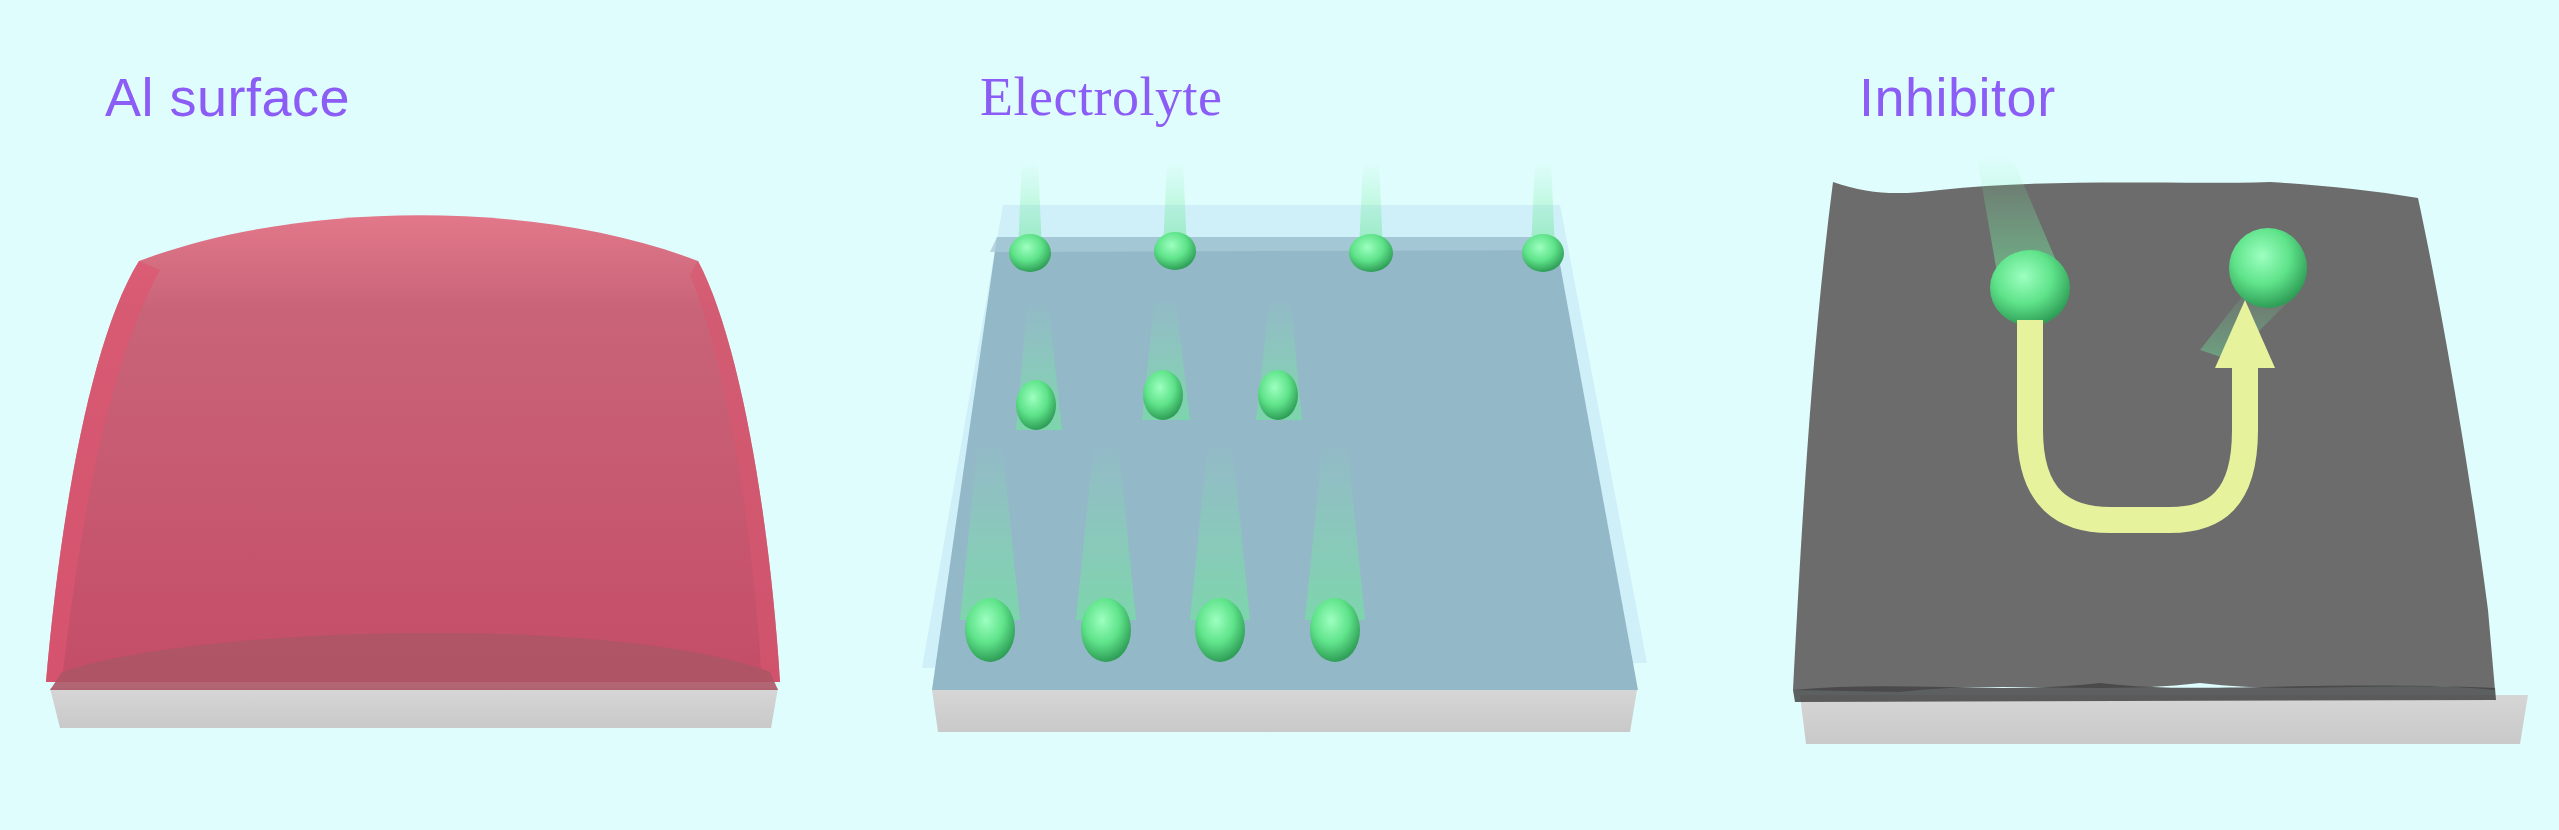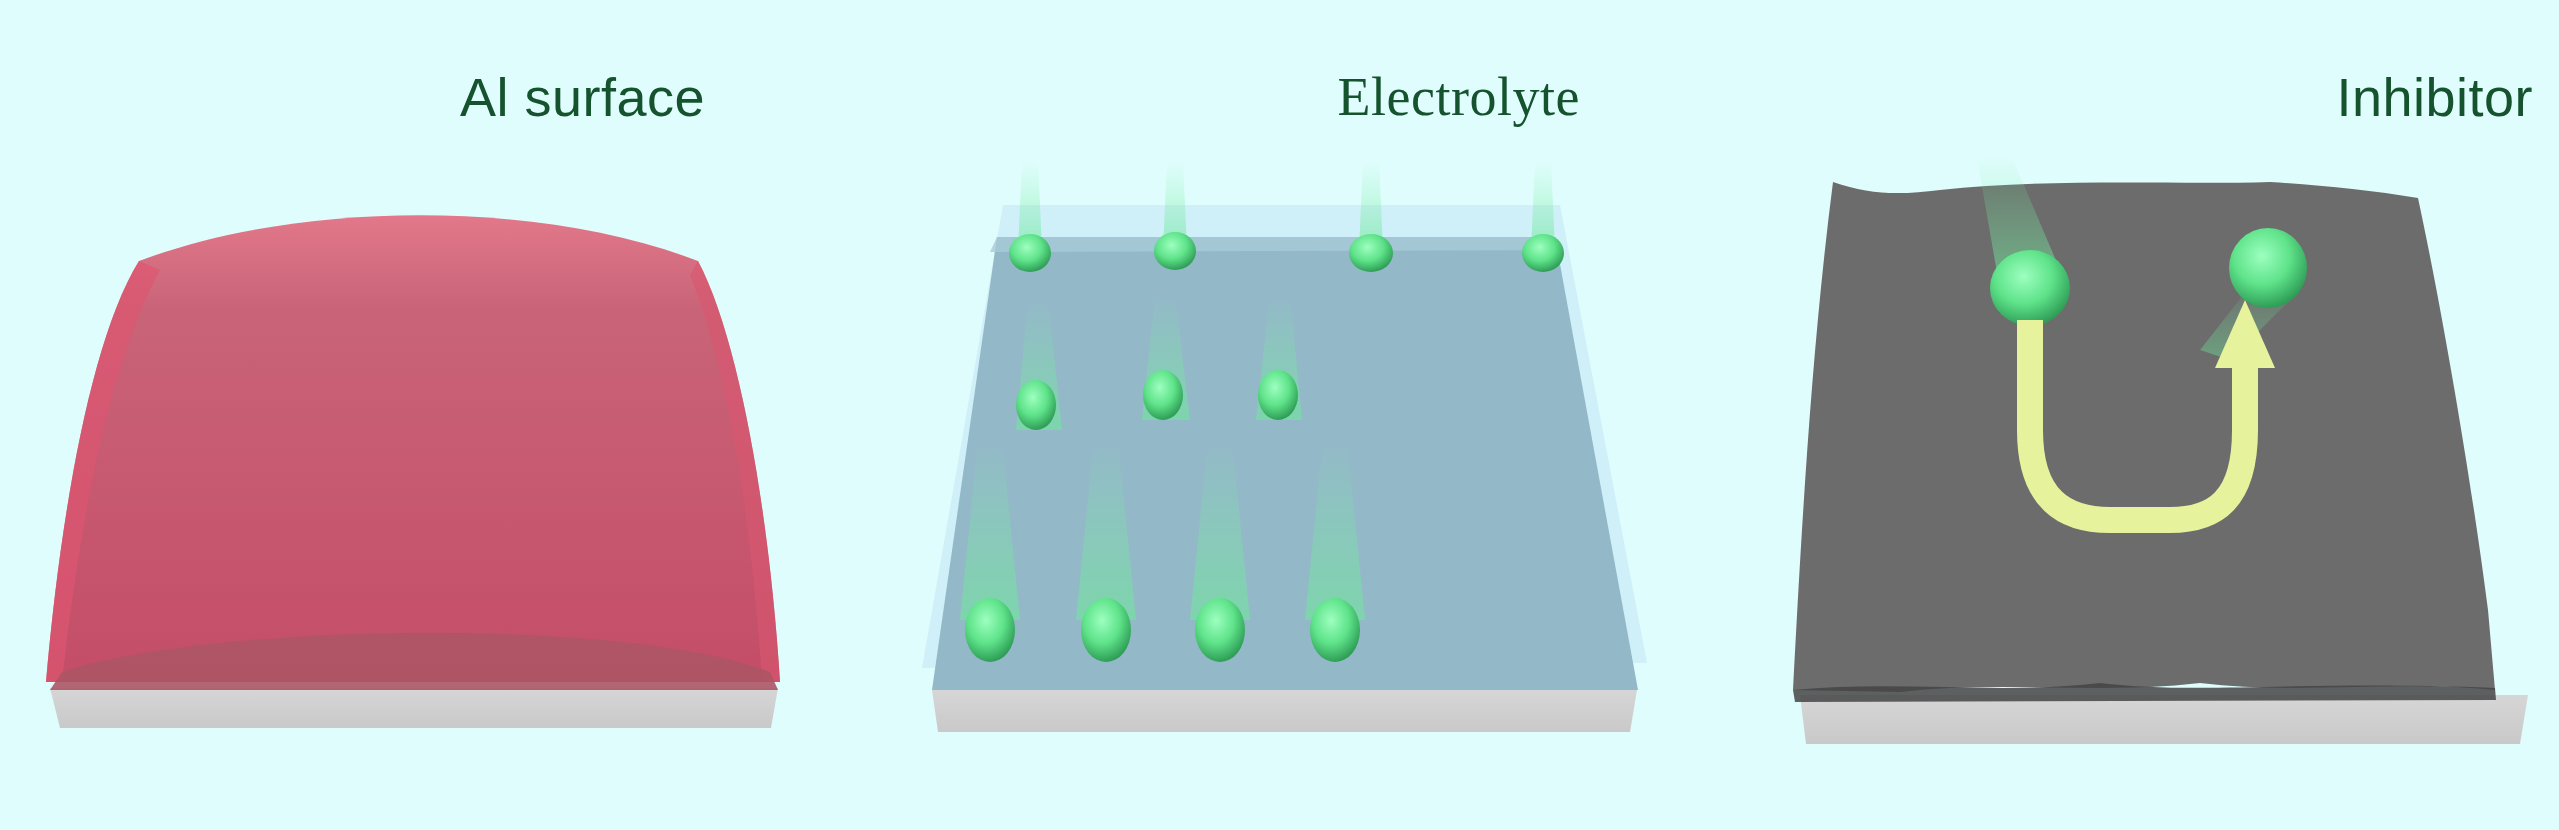--- a/index.html
+++ b/index.html
@@ -1,25 +1,25 @@
 <!DOCTYPE html>
 <html><head>
 <meta charset="utf-8">
 <style>
   html, body { margin:0; padding:0; }
   body { width:2559px; height:830px; background:#e0fdfd; overflow:hidden; position:relative; font-family:"Liberation Sans", "DejaVu Sans", sans-serif; }
-  .title { position:absolute; top:66px; font-size:54px; color:#14532d; text-align:right; width:600px; letter-spacing:0.5px; }
+  .title { position:absolute; top:66px; font-size:54px; color:#8b5cf6; text-align:left; width:600px; letter-spacing:0.5px; }
   svg.scene { position:absolute; left:0; top:0; }
 </style>
 </head>
 <body>
 
 <div class="title" style="left:105px;">Al surface</div>
 <div class="title" style="left:980px;font-family:Liberation Serif, serif;">Electrolyte</div>
-<div class="title" style="left:1933px;">Inhibitor</div>
+<div class="title" style="left:1859px;">Inhibitor</div>
 
 <svg class="scene" width="2559" height="830" viewBox="0 0 2559 830">
   <defs>
     <radialGradient id="ball" cx="0.42" cy="0.35" r="0.65">
       <stop offset="0" stop-color="#9dffc0"></stop>
       <stop offset="0.55" stop-color="#5fe38a"></stop>
       <stop offset="1" stop-color="#2f9e57"></stop>
     </radialGradient>
     <linearGradient id="trail" x1="0" y1="0" x2="0" y2="1">
       <stop offset="0" stop-color="#7ef0a4" stop-opacity="0"></stop>

